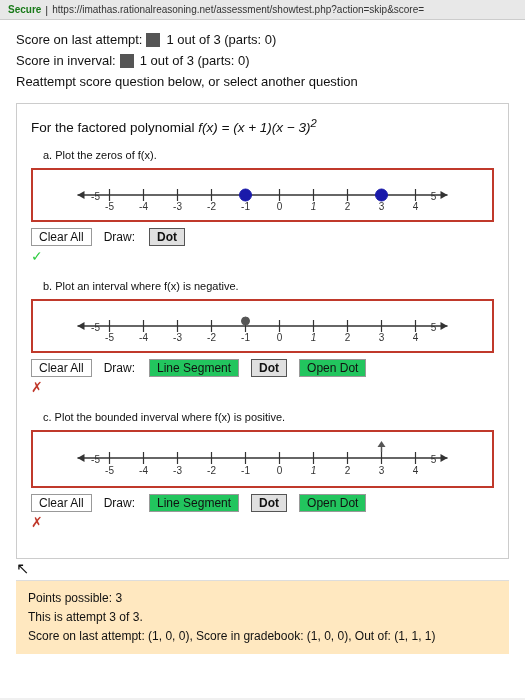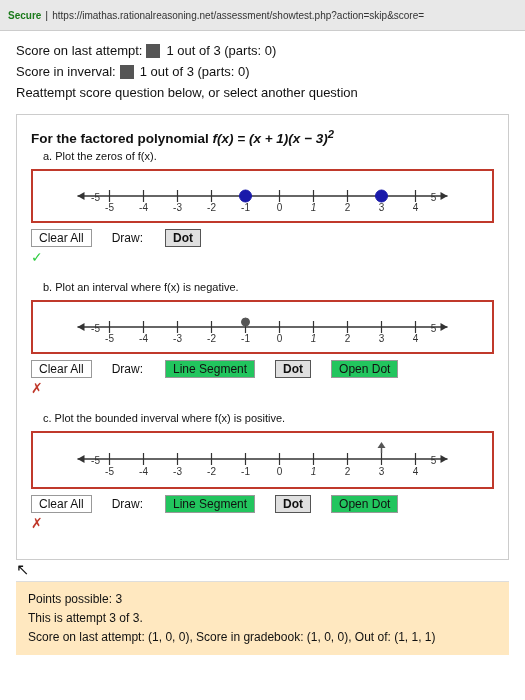--- a/index.html
+++ b/index.html
@@ -14,21 +14,21 @@
 
     .address-bar {
       background: #e8e8e8;
       border-bottom: 1px solid #ccc;
       padding: 3px 8px;
       font-size: 11px;
       color: #333;
       display: flex;
       align-items: center;
       gap: 4px;
-      height: 31px;
+      height: 20px;
     }
     .address-bar .secure {
       color: #1a7a1a;
       font-weight: bold;
       font-size: 10px;
     }
     .address-bar .url {
       color: #333;
       font-size: 10px;
     }
@@ -62,23 +62,22 @@
     }
 
     .question-box {
       border: 1px solid #ccc;
       padding: 12px 14px;
       background: #fff;
     }
 
     .question-title {
       font-size: 13.5px;
-      margin-bottom: 4px;
+      margin-bottom: 14px;
       font-style: normal;
-      font-weight: bold;
     }
     .question-title .math {
       font-style: italic;
     }
 
     .sub-question {
       margin-bottom: 16px;
     }
 
     .sub-label {
@@ -96,21 +95,21 @@
     }
 
     .number-line-svg {
       display: block;
       width: 100%;
     }
 
     .controls-row {
       display: flex;
       align-items: center;
-      gap: 20px;
+      gap: 12px;
       flex-wrap: wrap;
       margin-top: 2px;
     }
 
     .btn-clear {
       background: #fff;
       border: 1px solid #999;
       padding: 1px 7px;
       font-size: 12px;
       cursor: pointer;

